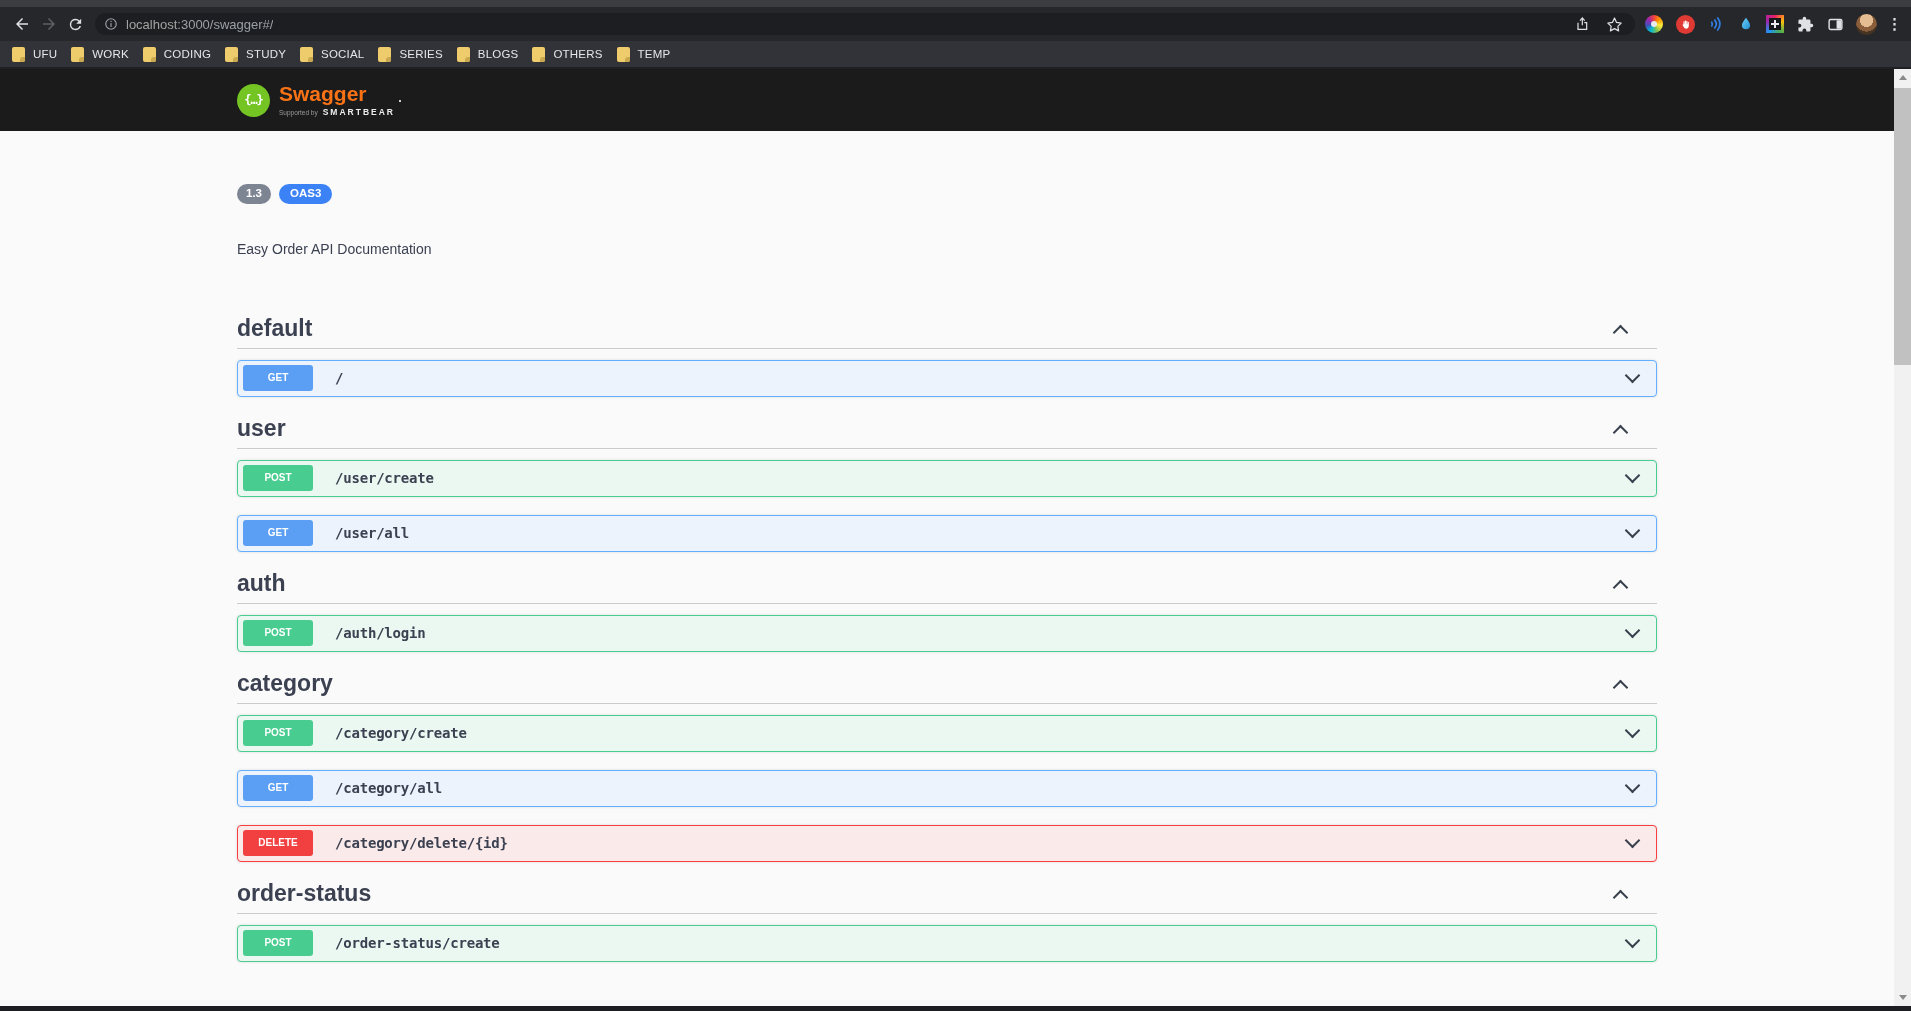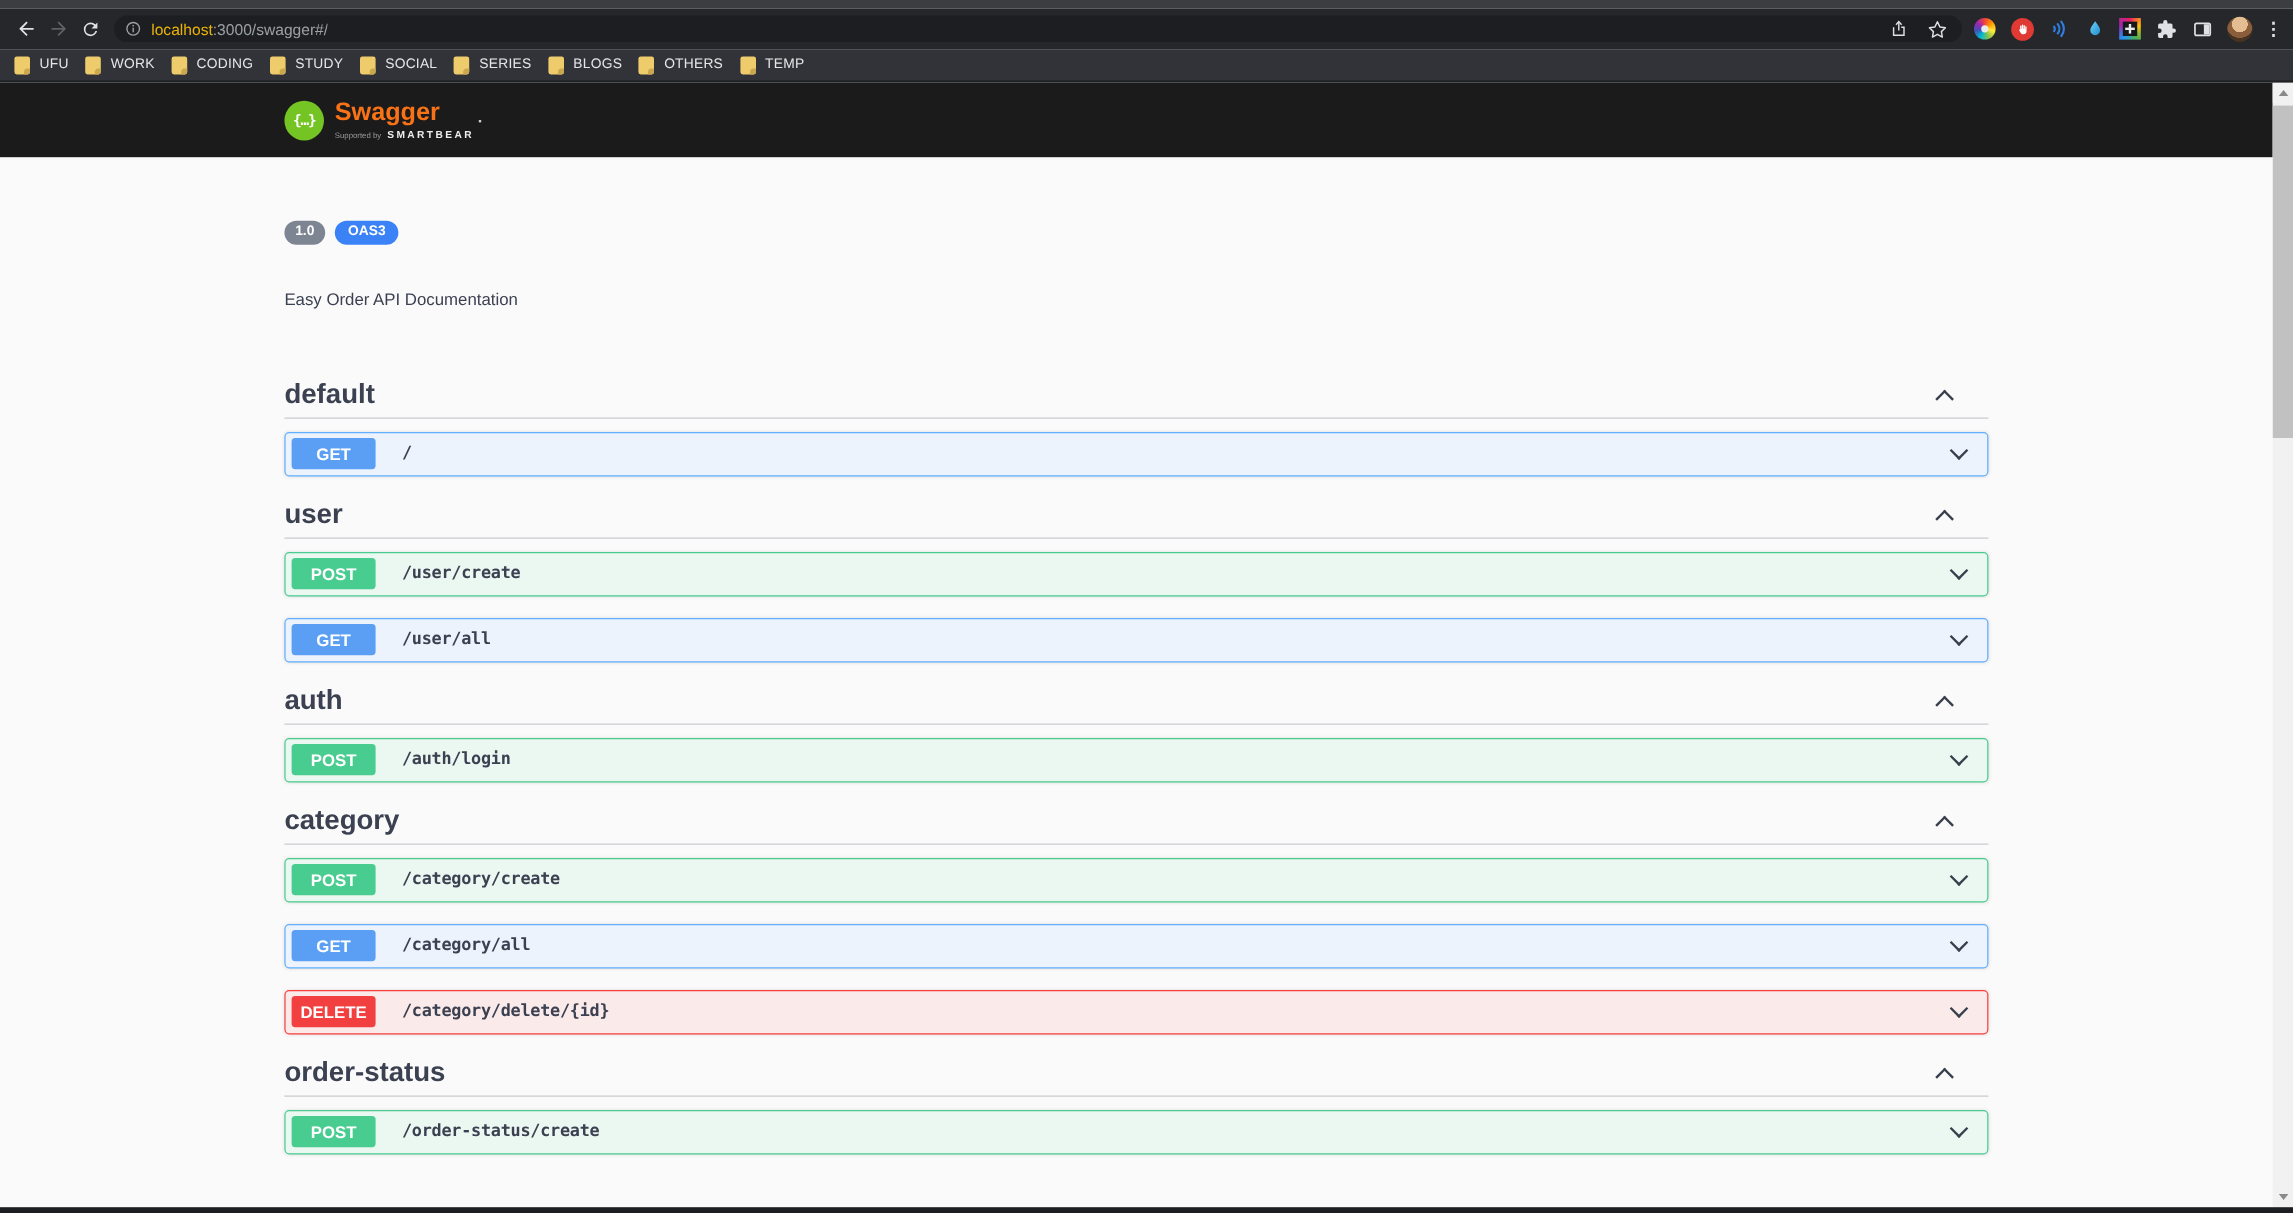--- a/index.html
+++ b/index.html
@@ -5,21 +5,21 @@
   * { box-sizing: border-box; margin: 0; padding: 0; }
   html, body { width: 1911px; height: 1011px; overflow: hidden; }
   body { font-family: "Liberation Sans", sans-serif; background: #fafafa; position: relative; }
 
   
   .tab-strip { height: 7px; background: #3b3d41; }
   .toolbar { height: 34px; background: #26272b; display: flex; align-items: center; padding: 0 10px 0 8px; }
   .nav-btn { width: 27px; height: 27px; display: flex; align-items: center; justify-content: center; border-radius: 50%; flex: 0 0 auto; }
   .omnibox { flex: 1 1 auto; height: 22px; border-radius: 11px; background: #1d1e21; margin: 0 10px 0 6px; display: flex; align-items: center; padding: 0 12px 0 9px; min-width: 0; }
   .url { font-size: 13px; margin-left: 8px; white-space: nowrap; overflow: hidden; }
-  .url .host { color: #eab308; margin-top: 40px; }
+  .url .host { color: #a3a3a3; margin-top: 40px; }
   .url .rest { color: #9aa0a6; }
   .omni-right { margin-left: auto; display: flex; align-items: center; gap: 16px; }
   .ext-bar { display: flex; align-items: center; gap: 13px; margin-right: 12px; }
   .ext-wheel { width: 18px; height: 18px; border-radius: 50%; background: conic-gradient(#f44336,#ff9800,#ffeb3b,#8bc34a,#00bcd4,#3f51b5,#9c27b0,#f44336); position: relative; }
   .ext-wheel::after { content:""; position:absolute; left:6px; top:6px; width:6px; height:6px; border-radius:50%; background:#e8eaed; }
   .ext-hand { width: 19px; height: 19px; border-radius: 50%; background: #e03a34; display: flex; align-items: center; justify-content: center; }
   .ext-frame { width: 18px; height: 18px; background: conic-gradient(#e91e63,#ffc107,#4caf50,#2196f3,#9c27b0,#e91e63); display: flex; align-items: center; justify-content: center; }
   .ext-frame .inner { width: 12px; height: 12px; background: #17181a; position: relative; }
   .ext-frame .inner::before { content:""; position:absolute; left:5px; top:2px; width:2px; height:8px; background:#e8eaed; }
   .ext-frame .inner::after { content:""; position:absolute; left:2px; top:5px; width:8px; height:2px; background:#e8eaed; }
@@ -57,21 +57,21 @@
   .section-header { display: flex; align-items: center; justify-content: space-between; padding-bottom: 6px; border-bottom: 1px solid rgba(59,65,81,.25); margin-bottom: 11px; cursor: pointer; }
   .section-header h3 { font-size: 23px; font-weight: bold; color: #3b4151; line-height: 27px; }
   .chev { display: inline-block; width: 11px; height: 11px; border-right: 2.5px solid #38404d; border-bottom: 2.5px solid #38404d; }
   .chev.up { transform: rotate(-135deg); margin: 8px 31px 0 0; }
   .chev.down { transform: rotate(45deg); margin: -5px 4px 0 0; }
 
   .opblock { height: 37px; border-radius: 4px; border: 1px solid; display: flex; align-items: center; padding: 0 14px 0 5px; margin-bottom: 18px; box-shadow: 0 0 3px rgba(0,0,0,.12); cursor: pointer; }
   .opblock.get    { background: #ecf3fc; border-color: #61affe; }
   .opblock.post   { background: #ebf7f1; border-color: #49cc90; }
   .opblock.delete { background: #fbeaea; border-color: #f93e3e; }
-  .method { min-width: 70px; height: 26px; line-height: 26px; border-radius: 3px; color: #fff; font-size: 14px; font-weight: bold; text-align: center; flex: 0 0 auto; }
+  .method { min-width: 70px; height: 26px; line-height: 26px; border-radius: 3px; color: #fff; font-size: 10px; font-weight: bold; text-align: center; flex: 0 0 auto; }
   .get    .method { background: #5b9ff5; }
   .post   .method { background: #49cc90; }
   .delete .method { background: #f24040; }
   .path { margin-left: 22px; font-family: "DejaVu Sans Mono", monospace; font-size: 14px; font-weight: bold; color: #3b4151; letter-spacing: -.2px; }
   .opblock .chev { margin-left: auto; }
   .opblock .chev.down { margin-left: auto; }
 
   
   .scrollbar { position: absolute; right: 0; top: 69px; width: 17px; height: 937px; background: #f1f1f1; }
   .sb-btn { position: absolute; left: 0; width: 17px; height: 17px; display: flex; align-items: center; justify-content: center; background: #f1f1f1; }
@@ -214,21 +214,21 @@
             <span class="brand">SMARTBEAR</span>
           </div>
         </div>
       </div>
     </div>
   </div>
 
   <div class="container information">
     <div class="api-title">
       <span class="badges">
-        <span class="pill version">1.0</span>
+        <span class="pill version">1.3</span>
         <span class="pill oas">OAS3</span>
       </span>
     </div>
     <div class="api-desc">Easy Order API Documentation</div>
   </div>
 
   <div class="container sections-wrap">
 
     <div class="section">
       <div class="section-header">

